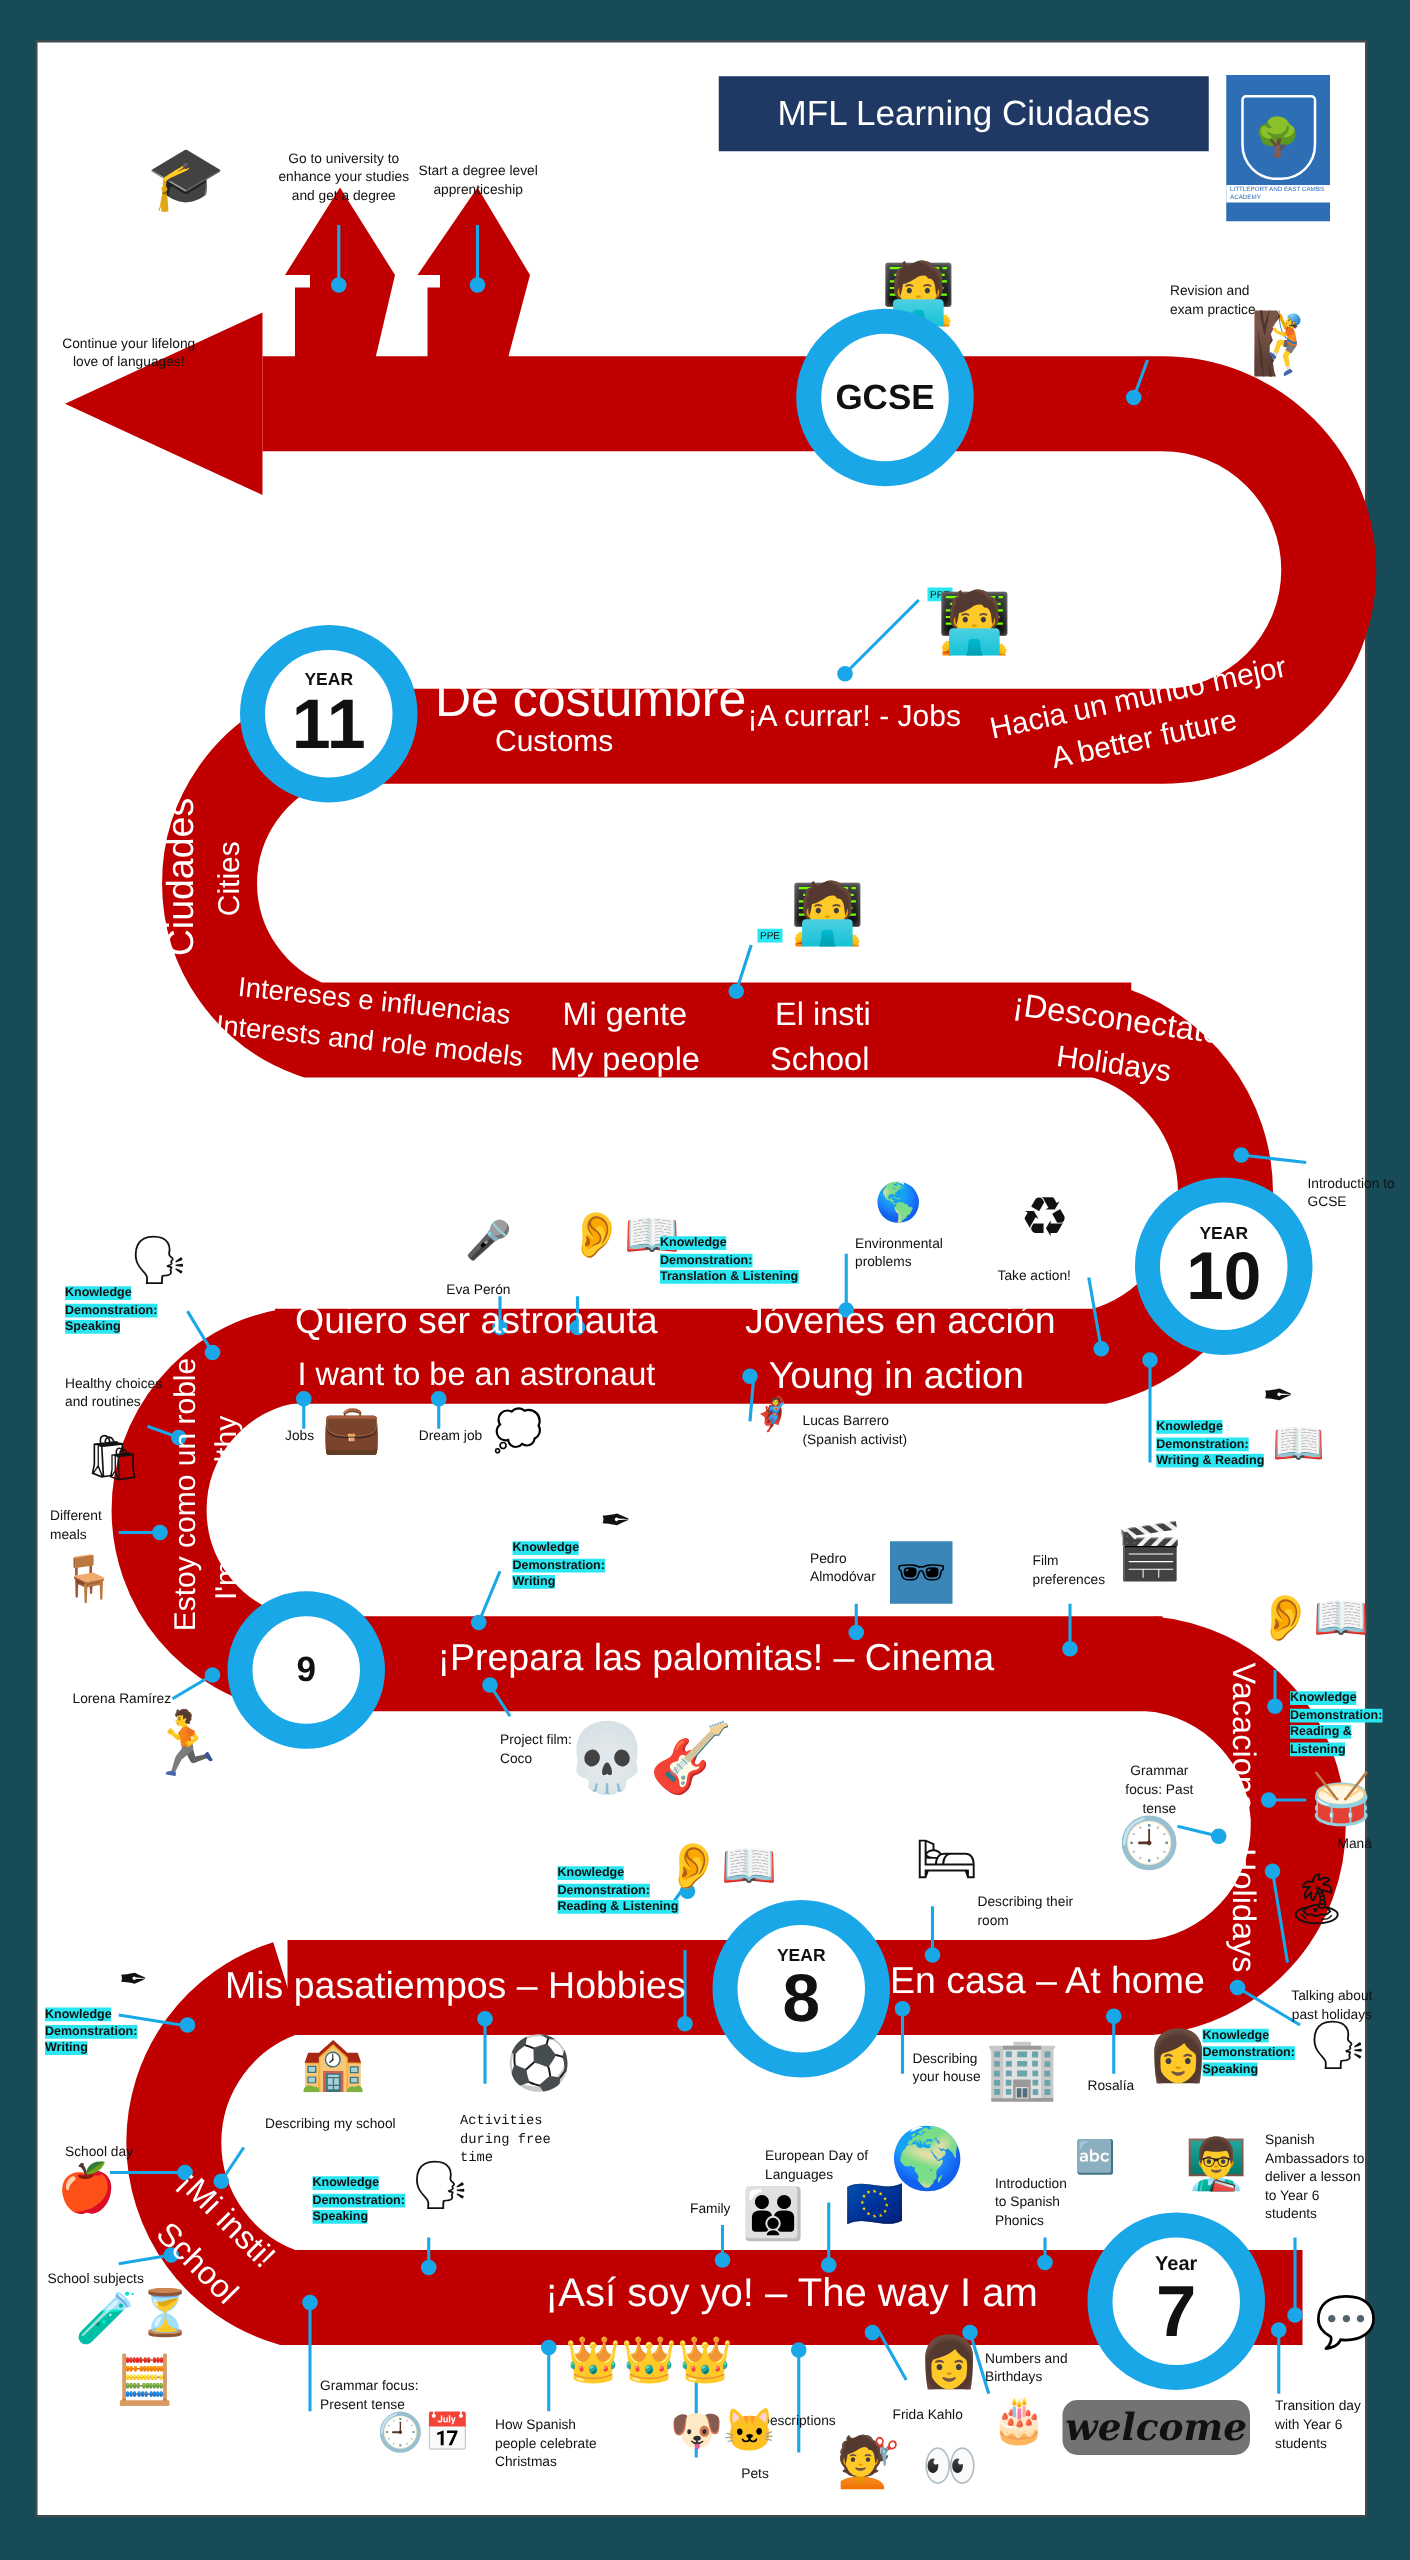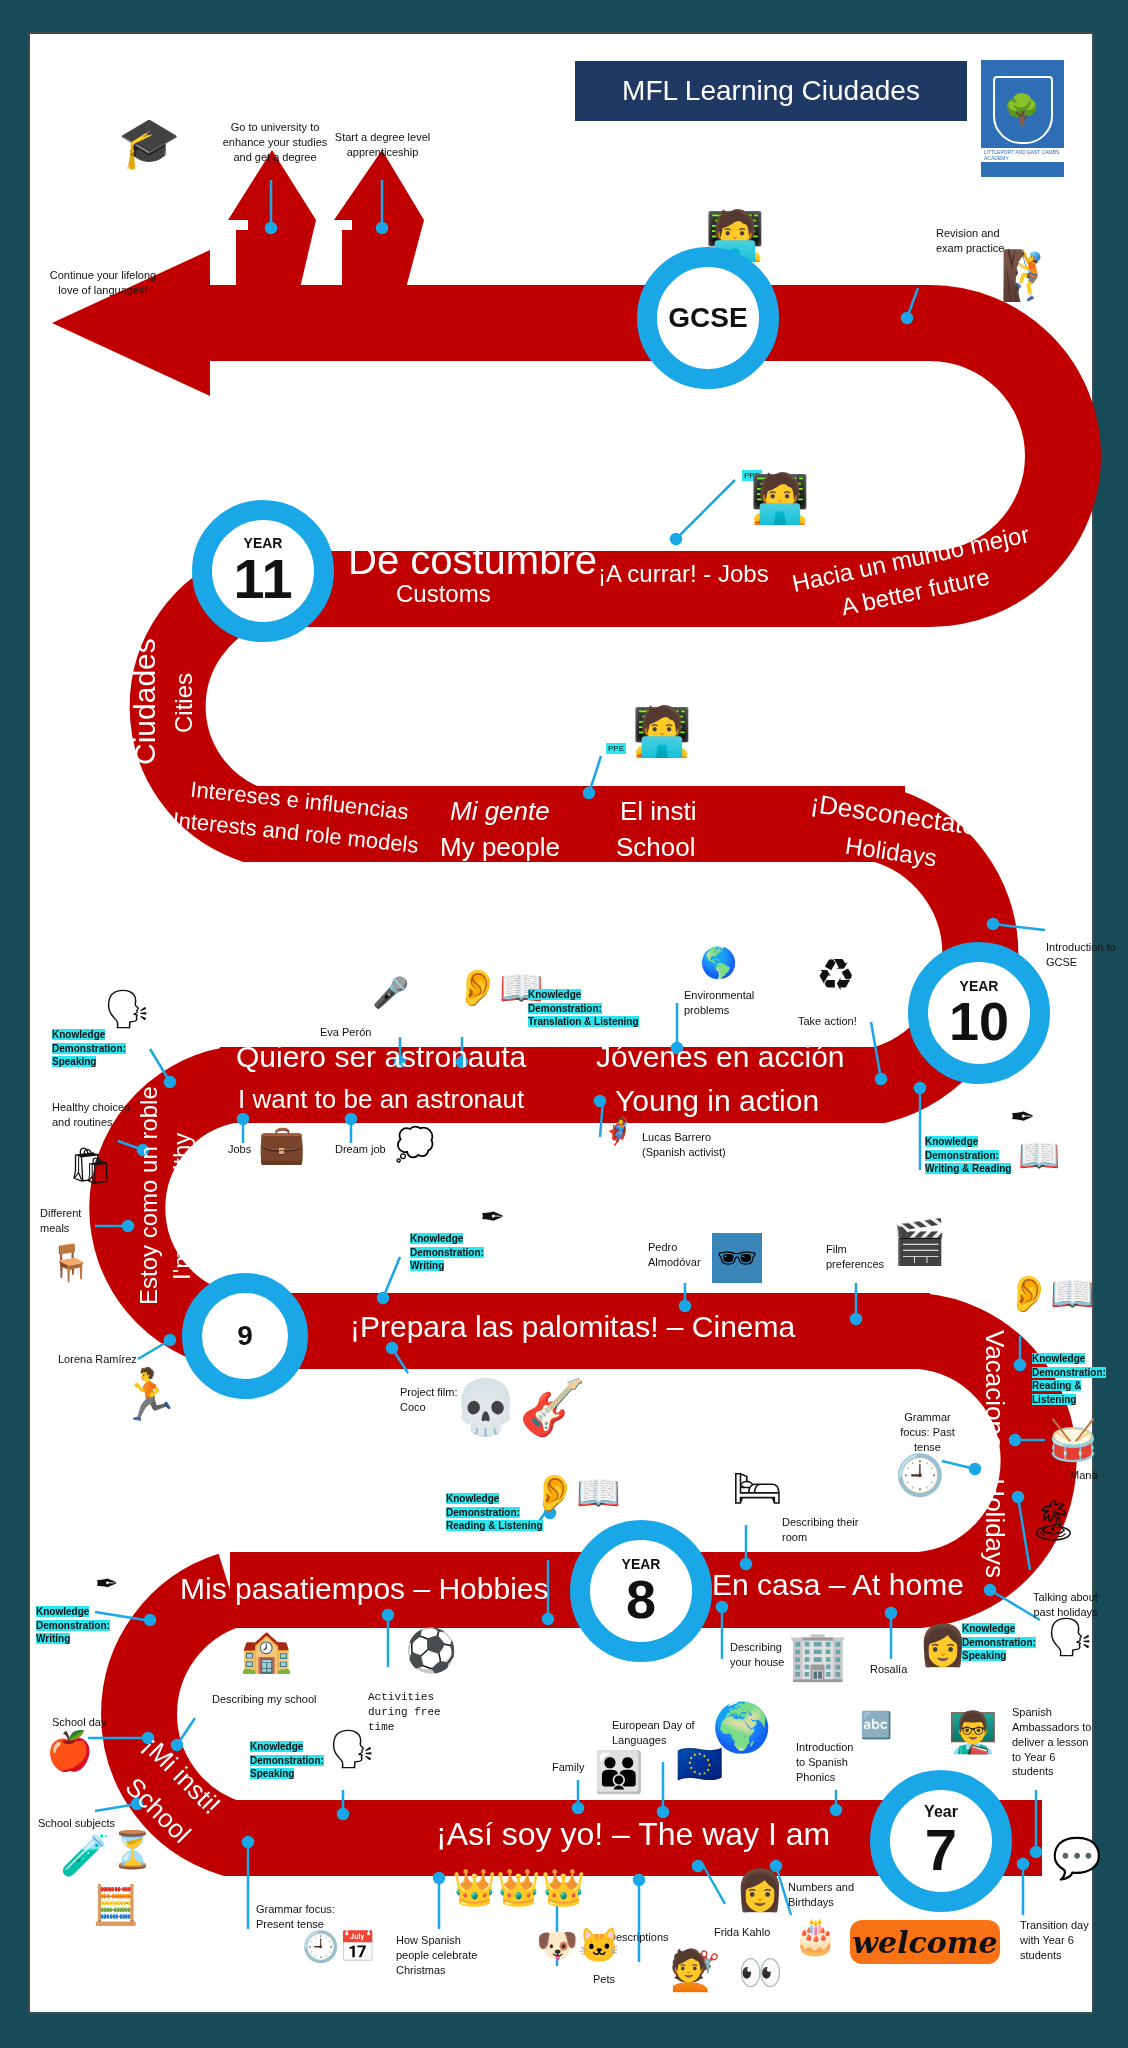--- a/index.html
+++ b/index.html
@@ -177,40 +177,40 @@
 <div class="abs road-text" style="left:598px;top:560px;font-size:24px;">¡A currar! - Jobs</div>
 <div class="abs road-text" style="left:790px;top:545px;font-size:24px;transform:rotate(-12deg);">Hacia un mundo mejor</div>
 <div class="abs road-text" style="left:840px;top:578px;font-size:24px;transform:rotate(-12deg);">A better future</div>
 <div class="abs ppe" style="left:742px;top:470px;">PPE</div>
 <div class="abs icon" style="left:750px;top:475px;font-size:48px;">🧑‍💻</div>
 <div class="abs road-text vert" style="left:128px;top:765px;font-size:30px;transform:rotate(-90deg);">Ciudades</div>
 <div class="abs road-text vert" style="left:170px;top:733px;font-size:24px;transform:rotate(-90deg);">Cities</div>
 
 <div class="abs road-text" style="left:190px;top:788px;font-size:22px;transform:rotate(6deg);">Intereses e influencias</div>
 <div class="abs road-text" style="left:172px;top:820px;font-size:22px;transform:rotate(6deg);">Interests and role models</div>
-<div class="abs road-text" style="left:450px;top:796px;font-size:26px;font-style:italic;">Mi gente</div>
+<div class="abs road-text" style="left:450px;top:796px;font-size:26px;">Mi gente</div>
 <div class="abs road-text" style="left:440px;top:832px;font-size:26px;">My people</div>
 <div class="abs road-text" style="left:620px;top:796px;font-size:26px;">El insti</div>
 <div class="abs road-text" style="left:616px;top:832px;font-size:26px;">School</div>
 <div class="abs road-text" style="left:810px;top:800px;font-size:26px;transform:rotate(8deg);">¡Desconectate!</div>
 <div class="abs road-text" style="left:845px;top:838px;font-size:24px;transform:rotate(8deg);">Holidays</div>
 <div class="abs ppe" style="left:606px;top:743px;">PPE</div>
 <div class="abs icon" style="left:632px;top:708px;font-size:48px;">🧑‍💻</div>
 <div class="abs note" style="left:1046px;top:940px;width:70px;">Introduction to GCSE</div>
 
 <div class="abs circle" style="left:908px;top:942px;width:142px;height:142px;">
   <span style="font-size:14px;">YEAR</span>
   <span style="font-size:54px;line-height:1;">10</span>
 </div>
 <div class="abs road-text" style="left:236px;top:1040px;font-size:30px;">Quiero ser astronauta</div>
 <div class="abs road-text" style="left:238px;top:1084px;font-size:26px;">I want to be an astronaut</div>
 <div class="abs road-text" style="left:596px;top:1040px;font-size:30px;">Jóvenes en acción</div>
 <div class="abs road-text" style="left:615px;top:1084px;font-size:30px;">Young in action</div>
 <div class="abs icon" style="left:372px;top:978px;font-size:30px;">🎤</div>
-<div class="abs note" style="left:320px;top:1025px;">Eva Perón</div>
+<div class="abs note" style="left:357px;top:1025px;">Eva Perón</div>
 <div class="abs icon" style="left:455px;top:970px;font-size:36px;">👂📖</div>
 <div class="abs kd" style="left:528px;top:988px;">
   <span>Knowledge</span><br><span>Demonstration:</span><br><span>Translation &amp; Listening</span>
 </div>
 <div class="abs icon" style="left:700px;top:948px;font-size:30px;">🌎</div>
 <div class="abs note" style="left:684px;top:988px;width:80px;">Environmental problems</div>
 <div class="abs icon" style="left:816px;top:953px;font-size:44px;">♻</div>
 <div class="abs note" style="left:798px;top:1014px;">Take action!</div>
 <div class="abs icon" style="left:602px;top:1118px;font-size:26px;">🦸</div>
 <div class="abs note" style="left:642px;top:1130px;width:100px;">Lucas Barrero (Spanish activist)</div>
@@ -314,21 +314,21 @@
 <div class="abs icon" style="left:676px;top:1745px;font-size:38px;">🇪🇺</div>
 <div class="abs icon" style="left:712px;top:1704px;font-size:48px;">🌍</div>
 <div class="abs note" style="left:796px;top:1740px;width:65px;">Introduction to Spanish Phonics</div>
 <div class="abs icon" style="left:860px;top:1712px;font-size:26px;font-weight:bold;">🔤</div>
 <div class="abs icon" style="left:948px;top:1712px;font-size:40px;">👨‍🏫</div>
 <div class="abs note" style="left:1012px;top:1705px;width:85px;">Spanish Ambassadors to deliver a lesson to Year 6 students</div>
 <div class="abs icon" style="left:1052px;top:1838px;font-size:40px;">💬</div>
 <div class="abs note" style="left:1020px;top:1918px;width:80px;">Transition day with Year 6 students</div>
 <div class="abs note" style="left:788px;top:1880px;width:75px;">Numbers and Birthdays</div>
 <div class="abs icon" style="left:793px;top:1918px;font-size:36px;">🎂</div>
-<div class="abs" style="left:850px;top:1920px;width:150px;height:44px;background:#f97316;border-radius:12px;display:flex;align-items:center;justify-content:center;font-family:'DejaVu Serif',serif;font-style:italic;font-weight:bold;font-size:30px;color:#111;">welcome</div>
+<div class="abs" style="left:850px;top:1920px;width:150px;height:44px;background:#737373;border-radius:12px;display:flex;align-items:center;justify-content:center;font-family:'DejaVu Serif',serif;font-style:italic;font-weight:bold;font-size:30px;color:#111;">welcome</div>
 <div class="abs icon" style="left:735px;top:1870px;font-size:40px;">👩</div>
 <div class="abs note" style="left:714px;top:1925px;">Frida Kahlo</div>
 <div class="abs icon" style="left:670px;top:1950px;font-size:40px;">💇</div>
 <div class="abs icon" style="left:738px;top:1955px;font-size:36px;">👀</div>
 <div class="abs note" style="left:608px;top:1930px;">Descriptions</div>
 <div class="abs icon" style="left:536px;top:1928px;font-size:34px;">🐶🐱</div>
 <div class="abs note" style="left:593px;top:1972px;">Pets</div>
 <div class="abs icon" style="left:452px;top:1870px;font-size:36px;">👑👑👑</div>
 <div class="abs note" style="left:396px;top:1933px;width:90px;">How Spanish people celebrate Christmas</div>
 <div class="abs note" style="left:256px;top:1902px;width:85px;">Grammar focus: Present tense</div>

